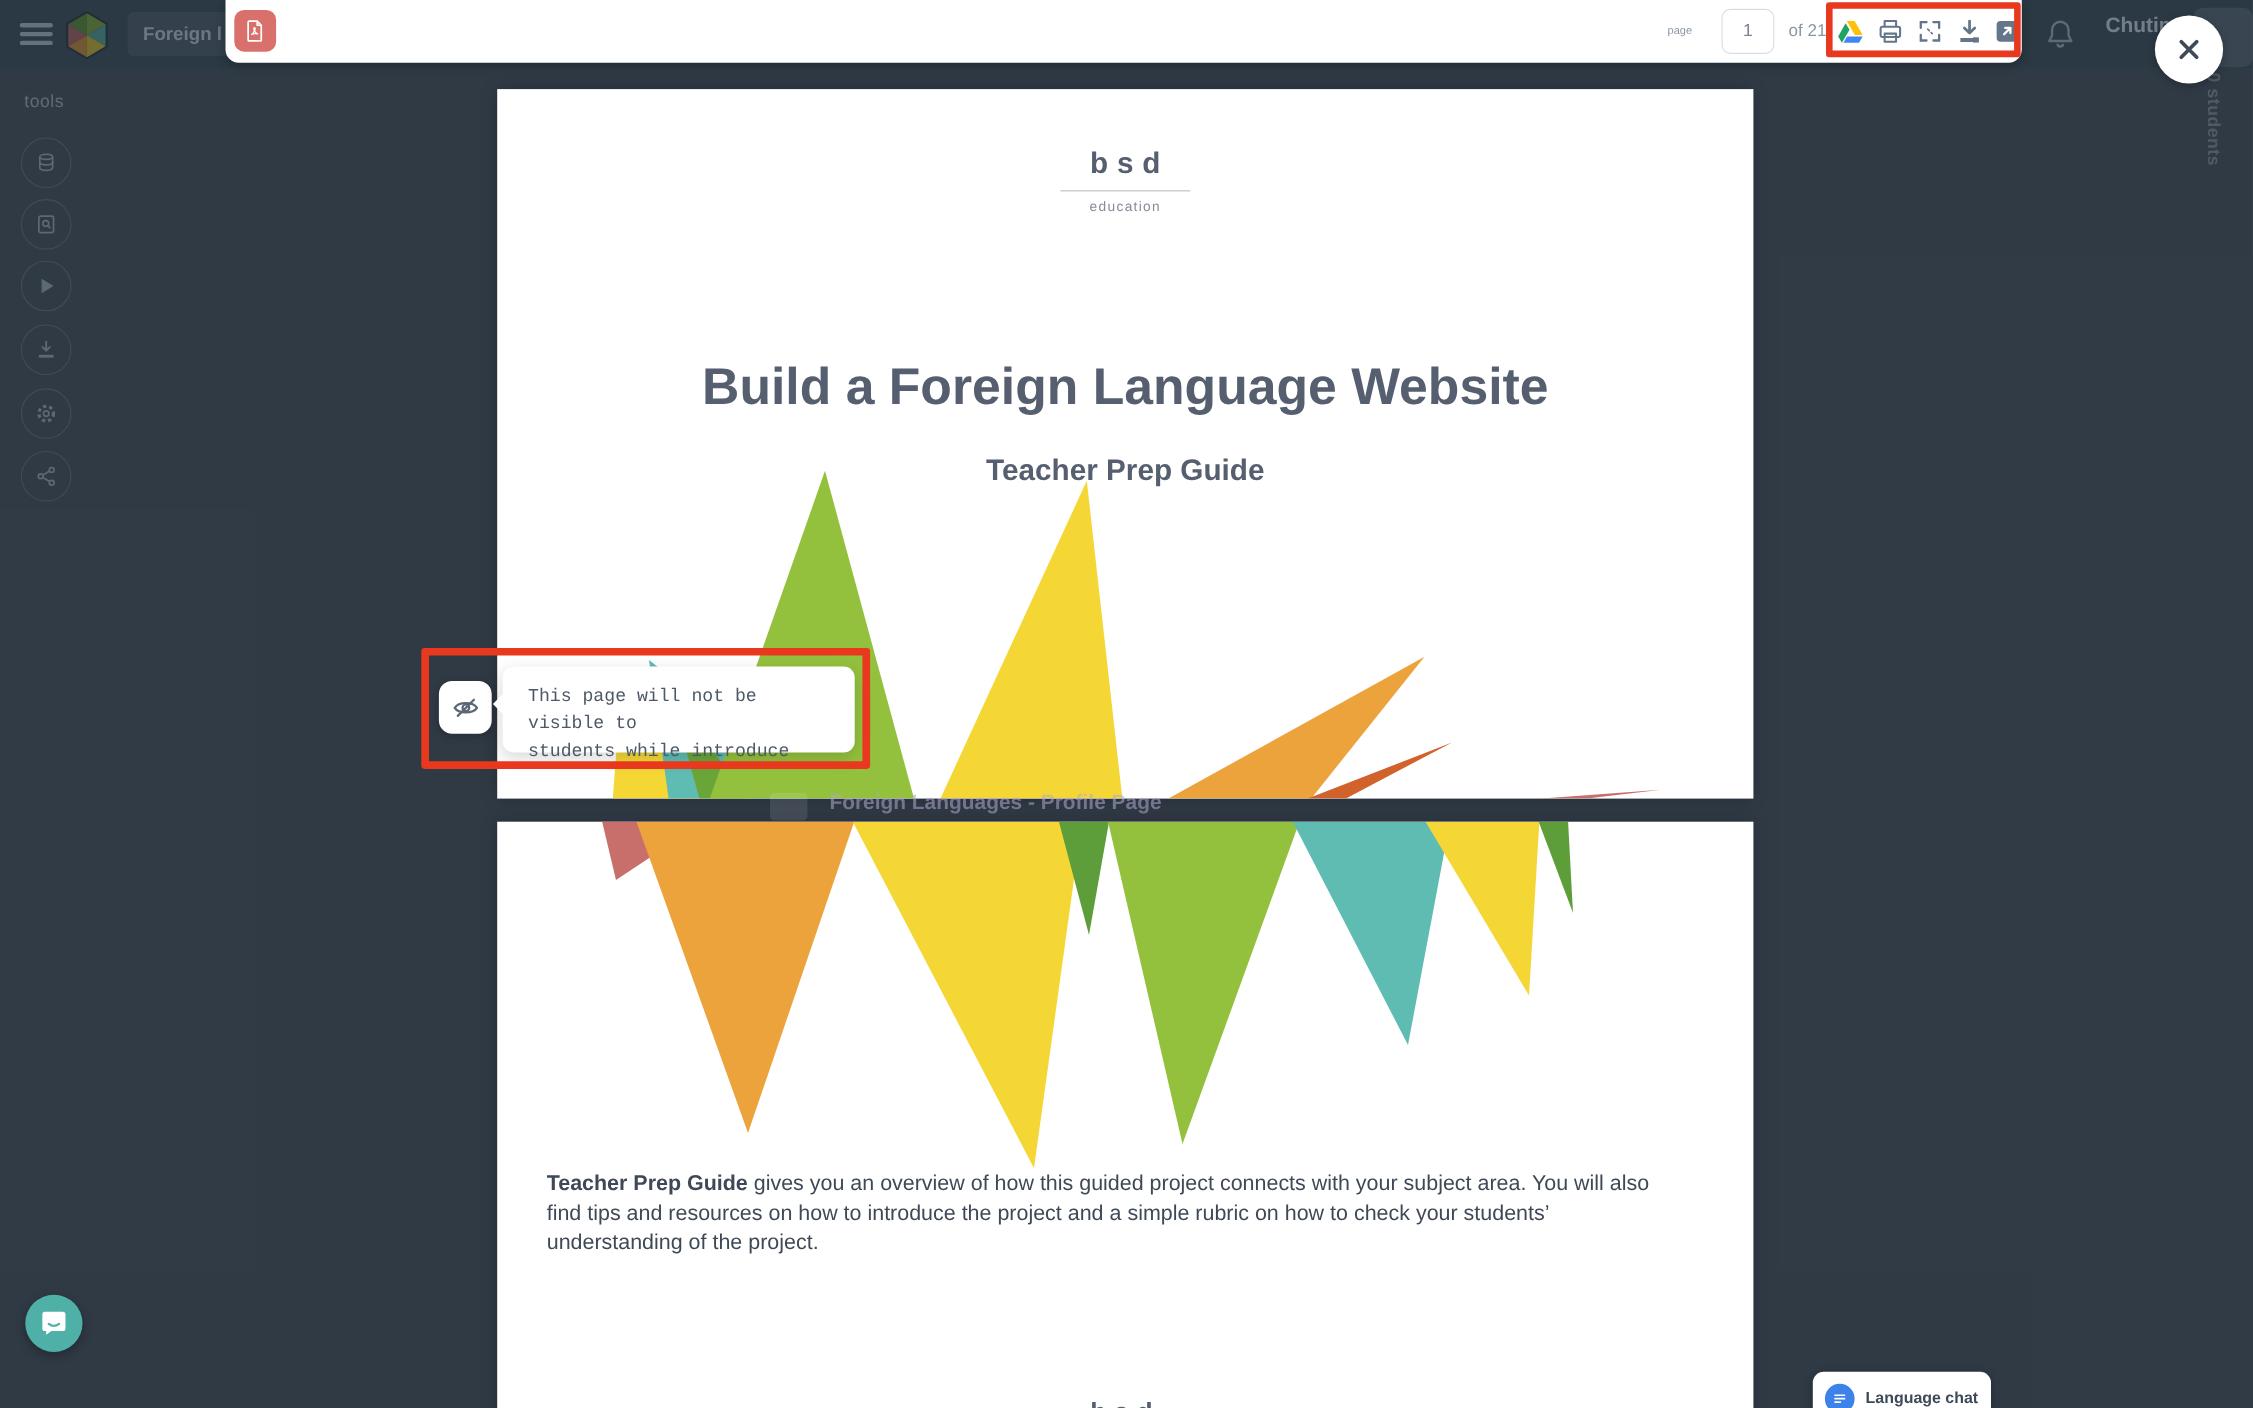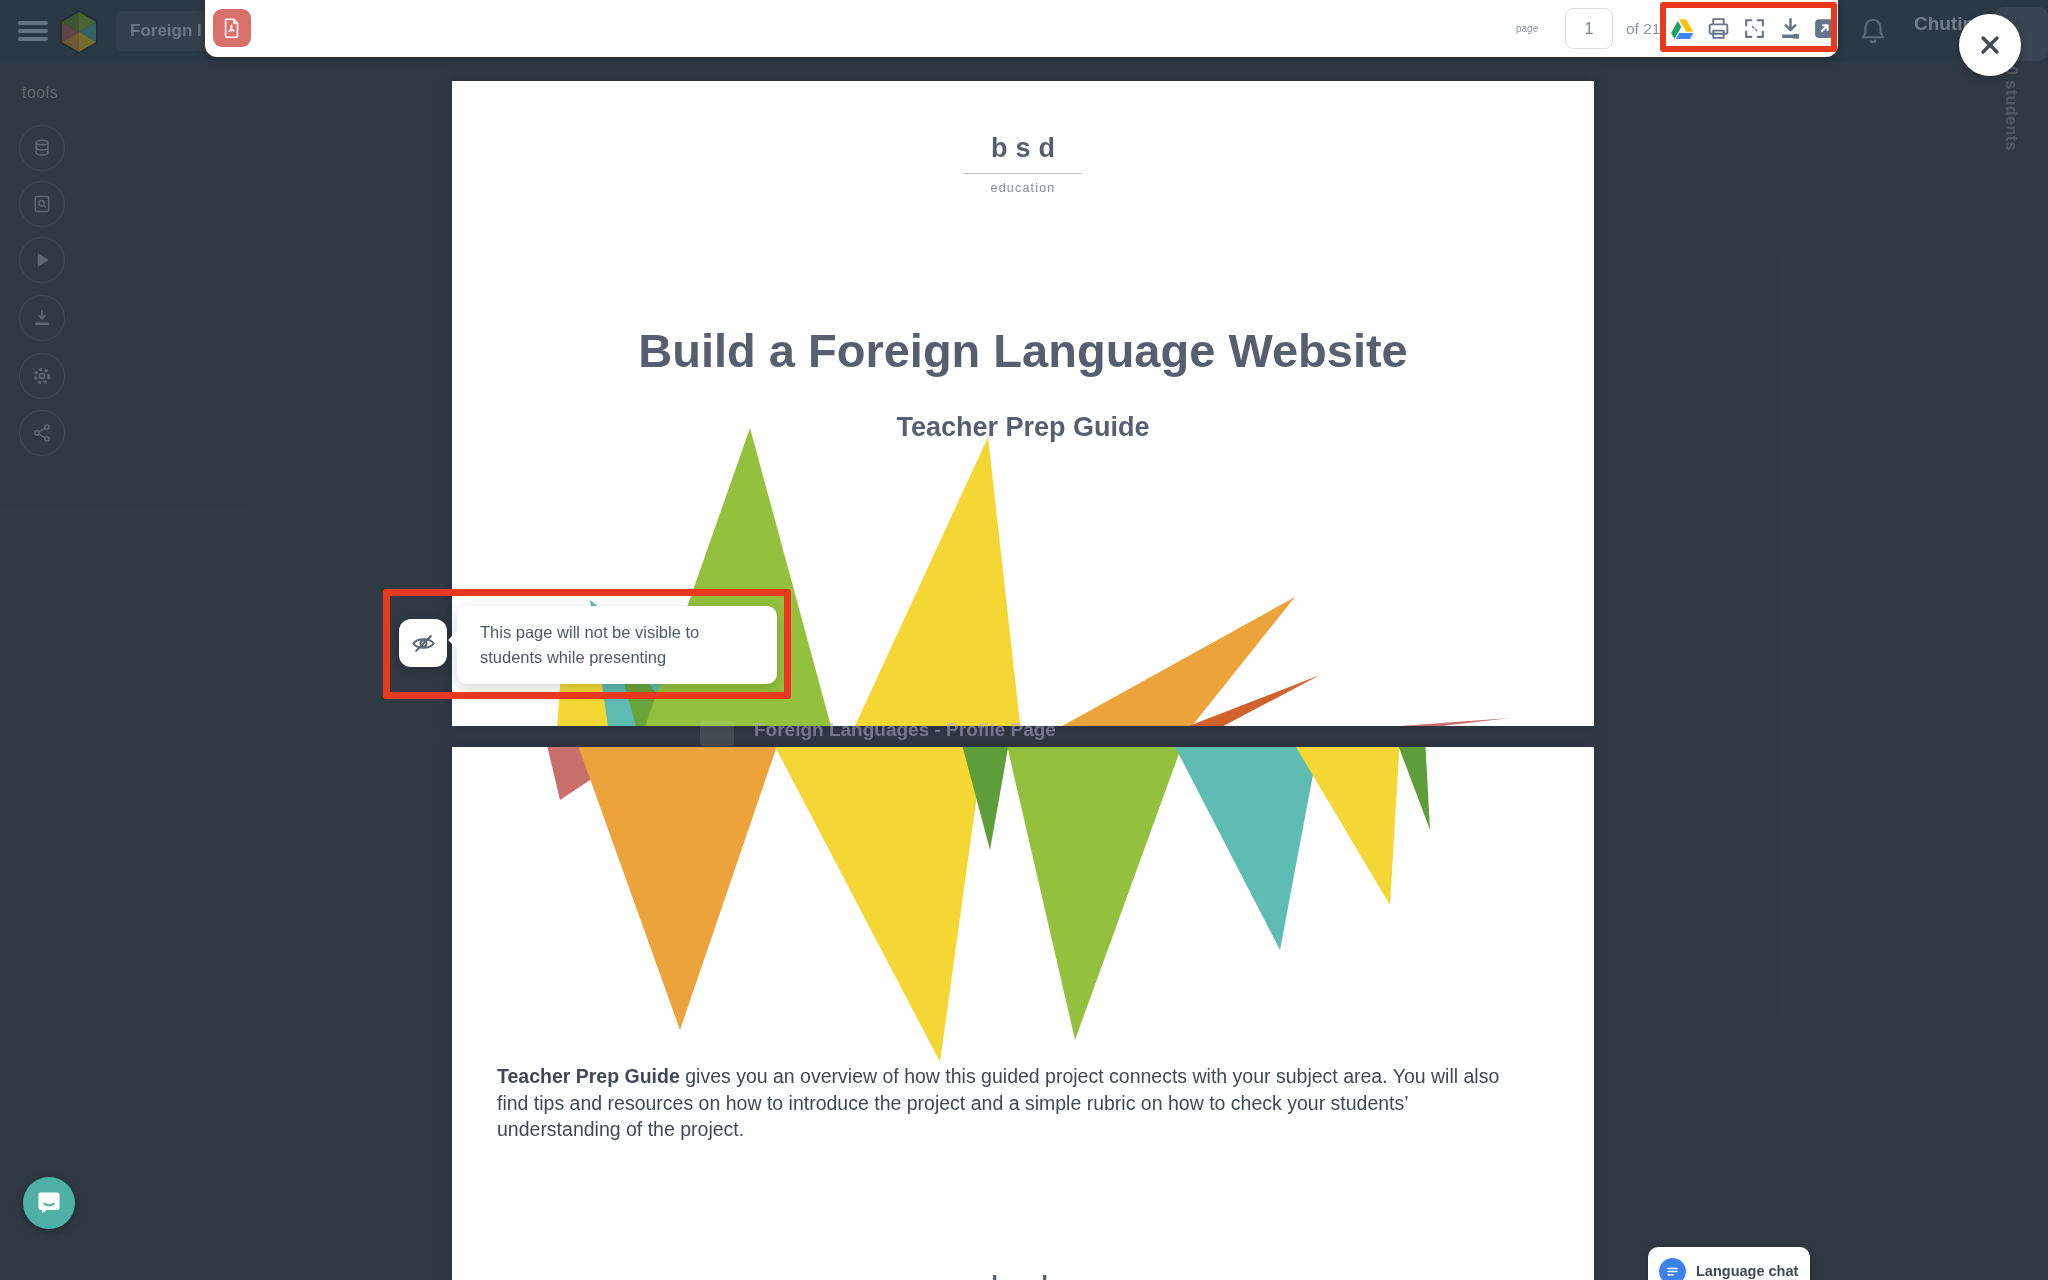--- a/index.html
+++ b/index.html
@@ -89,21 +89,21 @@
   .footer-logo { position:absolute; left:0; right:0; top:524px; text-align:center; font-size:24px; font-weight:bold; letter-spacing:7px; color:#565f70; }
   
   .eye-box {
     position:absolute; left:399px; top:619px; width:48px; height:48px; border-radius:12px;
     background:#fff; box-shadow:0 2px 8px rgba(0,0,0,.22); z-index:13;
     display:flex; align-items:center; justify-content:center; cursor:pointer;
   }
   .tooltip {
     position:absolute; left:457px; top:606px; width:320px; height:78px; background:#fff;
     border-radius:10px; box-shadow:0 5px 16px rgba(0,0,0,.16); z-index:13;
-    padding:14px 16px 0 23px; font-size:16.5px; color:#4d5968; line-height:25px;
+    padding:14px 16px 0 23px; font-size:16.5px; color:#4d5968; line-height:25px;font-family:Liberation Mono, monospace;
   }
   .tooltip::before {
     content:''; position:absolute; left:-6px; top:27px; width:14px; height:14px;
     background:#fff; transform:rotate(45deg);
   }
   
   .intercom {
     position:absolute; left:23px; top:1177px; width:52px; height:52px; border-radius:50%;
     background:#4fb0a8; box-shadow:0 3px 10px rgba(0,0,0,.3); z-index:13;
     display:flex; align-items:center; justify-content:center; cursor:pointer;
@@ -295,21 +295,21 @@
 
 <div class="eye-box">
   <svg width="27" height="27" viewBox="0 0 24 24" fill="none" stroke="#5a6876" stroke-width="1.8" stroke-linecap="round">
     <path d="M3 12c3.2-5 14.8-5 18 0-3.2 5-14.8 5-18 0z"></path>
     <circle cx="12" cy="12" r="2.7"></circle>
     <path d="M5.5 18.5 18.5 5.5"></path>
   </svg>
 </div>
 <div class="tooltip">
   <div>This page will not be visible to</div>
-  <div>students while presenting</div>
+  <div>students while introduce</div>
 </div>
 <div class="annot annot-tooltip"></div>
 
 <div class="intercom">
   <svg width="28" height="28" viewBox="0 0 24 24">
     <path d="M5 3h14a2 2 0 0 1 2 2v11a2 2 0 0 1-2 2h-9l-4 3v-3H5a2 2 0 0 1-2-2V5a2 2 0 0 1 2-2z" fill="#fff"></path>
     <path d="M8 12.5c2.6 2 5.4 2 8 0" fill="none" stroke="#4fb0a8" stroke-width="1.8" stroke-linecap="round"></path>
   </svg>
 </div>
 

